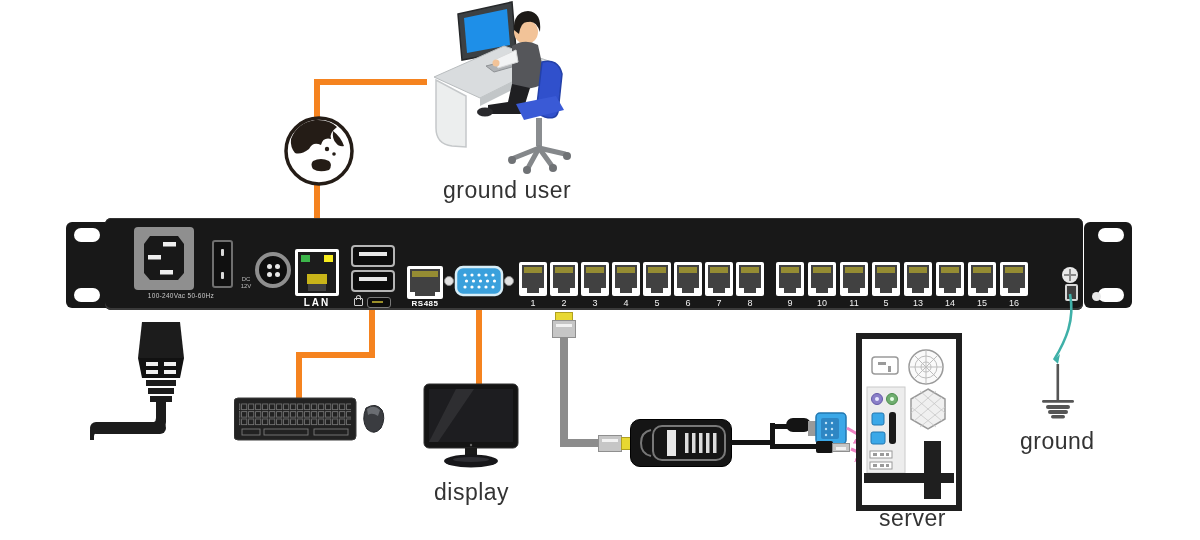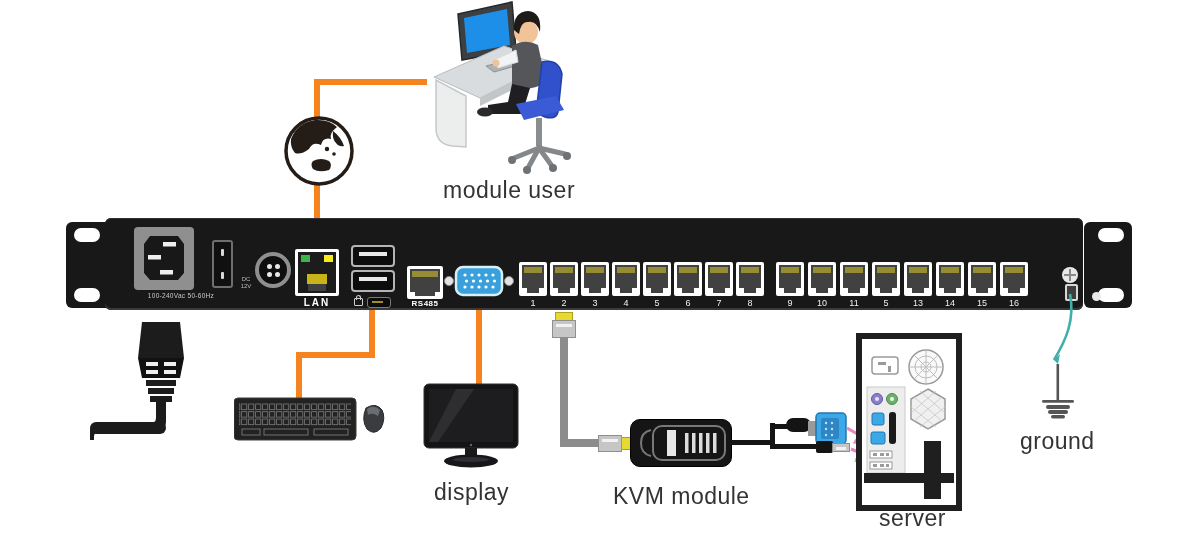--- a/index.html
+++ b/index.html
@@ -430,19 +430,18 @@
     <polygon points="10,68 16,62 14,72" fill="#3FB0A8"></polygon>
   </svg>
   <svg class="abs" style="left:1038px;top:360px" width="40" height="60" viewBox="0 0 40 60">
     <rect x="18.5" y="4" width="2.6" height="36" fill="#555"></rect>
     <rect x="4" y="40" width="32" height="2.8" rx="1.4" fill="#555"></rect>
     <rect x="8" y="45" width="24" height="4" rx="2" fill="#555"></rect>
     <rect x="10" y="50" width="20" height="4" rx="2" fill="#555"></rect>
     <rect x="13" y="55" width="14" height="3.4" rx="1.7" fill="#555"></rect>
   </svg>
 
-  <div class="lbl" style="left:443px;top:177px">module user</div>
+  <div class="lbl" style="left:443px;top:177px">ground user</div>
   <div class="lbl" style="left:434px;top:479px">display</div>
-  <div class="lbl" style="left:613px;top:483px">KVM module</div>
   <div class="lbl" style="left:879px;top:505px">server</div>
   <div class="lbl" style="left:1020px;top:428px">ground</div>
 
 </div>
 
 </body></html>

